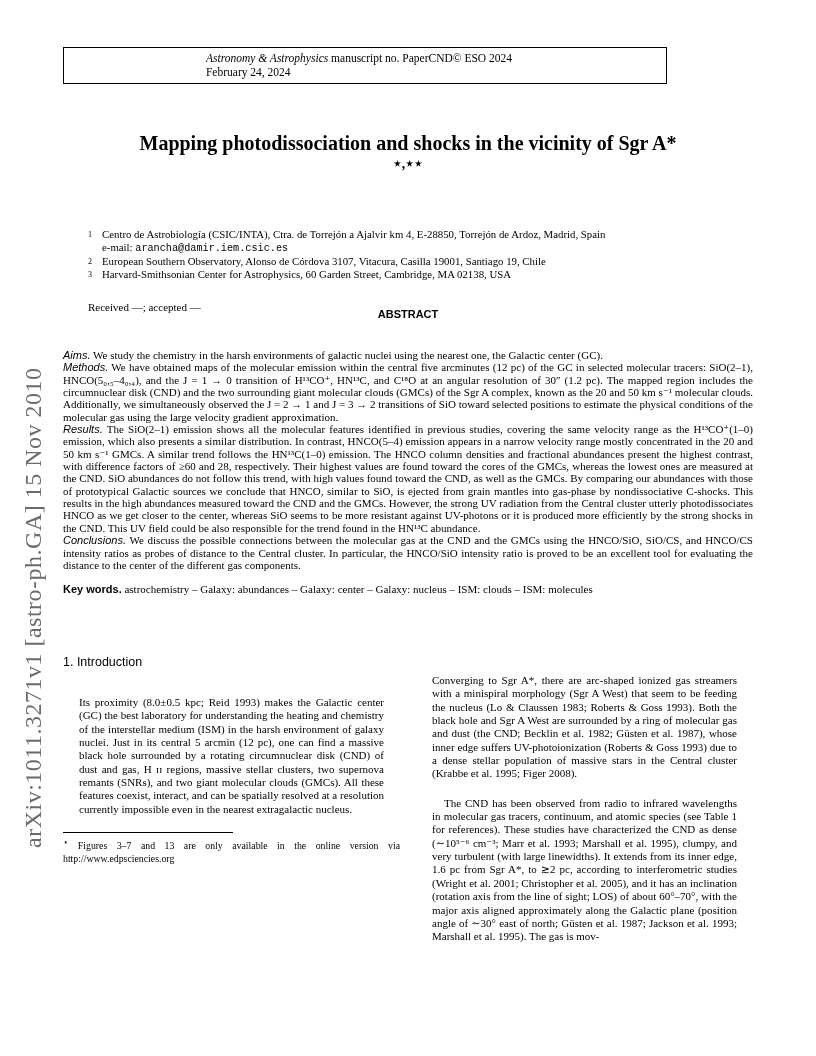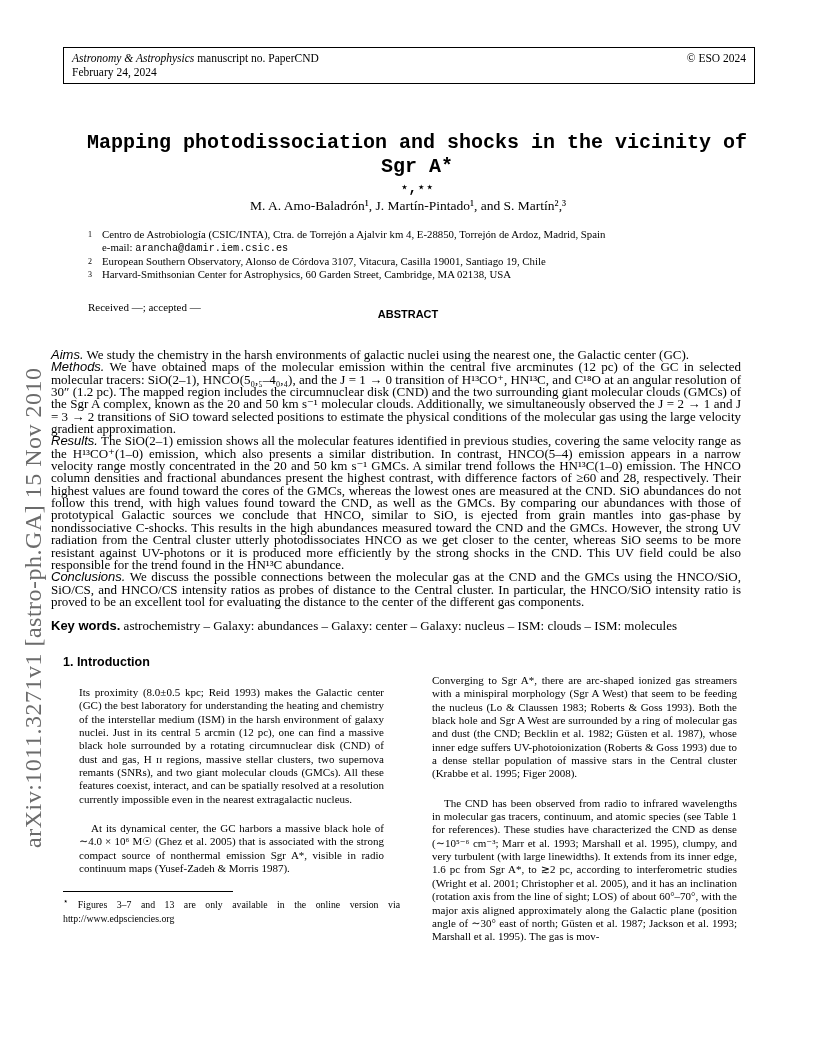--- a/index.html
+++ b/index.html
@@ -18,35 +18,35 @@
     transform:rotate(-90deg);
     transform-origin:0 0;
     font-size:24px;
     color:#6b6b6b;
     white-space:nowrap;
     letter-spacing:0.5px;
   }
   
   .header-box{
     position:absolute;
-    left:63px;top:47px;width:692px;
+    left:63px;top:47px;width:604px;
     border:1px solid #000;
     box-sizing:border-box;
-    padding:3px 8px 4px 8px;
+    padding:3px 20px 4px 8px;
     font-size:11.5px;
-    display:flex;justify-content:space-between;align-items:flex-start;
+    display:flex;justify-content:center;align-items:flex-start;
   }
   .header-left .journal{font-style:italic;}
   .header-left div{line-height:14px;}
   .header-right{line-height:14px;}
   
   .title-block{
-    position:absolute;left:72px;top:131px;width:690px;
+    position:absolute;left:63px;top:131px;width:690px;
     text-align:center;
-    font-family:Liberation Mono, monospace;
+    font-family:Liberation Serif, serif;
     font-weight:bold;
   }
   .title-line1{font-size:20px;line-height:24px;}
   .title-line2{font-size:14px;line-height:18px;}
   
   .authors{
     position:absolute;left:63px;top:198px;width:690px;
     text-align:center;font-size:13.5px;
   }
   
@@ -62,36 +62,36 @@
     position:absolute;left:88px;top:301px;width:600px;font-size:11px;
   }
   
   .abstract-heading{
     position:absolute;left:63px;top:308px;width:690px;
     text-align:center;
     font-family:"Liberation Sans","DejaVu Sans",sans-serif;
     font-weight:bold;font-size:11px;
   }
   .abstract-body{
-    position:absolute;left:51px;top:349px;width:690px;
-    font-size:13px;line-height:12.35px;text-align:justify;
+    position:absolute;left:63px;top:349px;width:690px;
+    font-size:11px;line-height:12.35px;text-align:justify;
   }
   .abs-sec{margin:0;}
   .abs-label{font-family:"Liberation Sans","DejaVu Sans",sans-serif;font-style:italic;}
   .keywords{margin-top:12px;}
   .kw-label{font-family:"Liberation Sans","DejaVu Sans",sans-serif;font-weight:bold;}
   
   .columns{
     position:absolute;left:63px;top:655px;width:690px;
     display:flex;gap:16px;
   }
   .col{width:337px;}
   .section-heading{
     font-family:"Liberation Sans","DejaVu Sans",sans-serif;
-    font-weight:bold;font-size:12.5px;margin:0 0 17px 0;
+    font-weight:normal;font-size:12.5px;margin:0 0 27px 0;
   }
   .body-par{
     font-size:11px;line-height:13.35px;text-align:justify;margin:16px;
   }
   .body-par.indent{text-indent:12px;}
   .col-right{padding-top:3px;}
   
   .footnote-block{margin-top:8px;}
   .footnote-rule{width:170px;border:none;border-top:1px solid #000;margin:0 0 3px 0;}
   .footnote{font-size:9.8px;line-height:13px;text-align:justify;margin:0;}
@@ -110,21 +110,20 @@
       <div>February 24, 2024</div>
     </div>
     <div class="header-right">© ESO 2024</div>
   </div>
 
   <div class="title-block">
     <div class="title-line1">Mapping photodissociation and shocks in the vicinity of Sgr A*</div>
     <div class="title-line2">⋆,⋆⋆</div>
   </div>
 
-  <div class="authors">M. A. Amo-Baladrón¹, J. Martín-Pintado¹, and S. Martín²,³</div>
 
   <div class="affiliations">
     <div class="aff-item">
       <span class="aff-num">1</span>
       <span>Centro de Astrobiología (CSIC/INTA), Ctra. de Torrejón a Ajalvir km 4, E-28850, Torrejón de Ardoz, Madrid, Spain</span>
       <div class="aff-email"><span>e-mail: </span><span class="mono">arancha@damir.iem.csic.es</span></div>
     </div>
     <div class="aff-item">
       <span class="aff-num">2</span>
       <span>European Southern Observatory, Alonso de Córdova 3107, Vitacura, Casilla 19001, Santiago 19, Chile</span>
@@ -144,21 +143,20 @@
     <p class="abs-sec"><span class="abs-label">Methods.</span> <span>We have obtained maps of the molecular emission within the central five arcminutes (12 pc) of the GC in selected molecular tracers: SiO(2–1), HNCO(5₀,₅–4₀,₄), and the J = 1 → 0 transition of H¹³CO⁺, HN¹³C, and C¹⁸O at an angular resolution of 30″ (1.2 pc). The mapped region includes the circumnuclear disk (CND) and the two surrounding giant molecular clouds (GMCs) of the Sgr A complex, known as the 20 and 50 km s⁻¹ molecular clouds. Additionally, we simultaneously observed the J = 2 → 1 and J = 3 → 2 transitions of SiO toward selected positions to estimate the physical conditions of the molecular gas using the large velocity gradient approximation.</span></p>
     <p class="abs-sec"><span class="abs-label">Results.</span> <span>The SiO(2–1) emission shows all the molecular features identified in previous studies, covering the same velocity range as the H¹³CO⁺(1–0) emission, which also presents a similar distribution. In contrast, HNCO(5–4) emission appears in a narrow velocity range mostly concentrated in the 20 and 50 km s⁻¹ GMCs. A similar trend follows the HN¹³C(1–0) emission. The HNCO column densities and fractional abundances present the highest contrast, with difference factors of ≥60 and 28, respectively. Their highest values are found toward the cores of the GMCs, whereas the lowest ones are measured at the CND. SiO abundances do not follow this trend, with high values found toward the CND, as well as the GMCs. By comparing our abundances with those of prototypical Galactic sources we conclude that HNCO, similar to SiO, is ejected from grain mantles into gas-phase by nondissociative C-shocks. This results in the high abundances measured toward the CND and the GMCs. However, the strong UV radiation from the Central cluster utterly photodissociates HNCO as we get closer to the center, whereas SiO seems to be more resistant against UV-photons or it is produced more efficiently by the strong shocks in the CND. This UV field could be also responsible for the trend found in the HN¹³C abundance.</span></p>
     <p class="abs-sec"><span class="abs-label">Conclusions.</span> <span>We discuss the possible connections between the molecular gas at the CND and the GMCs using the HNCO/SiO, SiO/CS, and HNCO/CS intensity ratios as probes of distance to the Central cluster. In particular, the HNCO/SiO intensity ratio is proved to be an excellent tool for evaluating the distance to the center of the different gas components.</span></p>
     <p class="abs-sec keywords"><span class="kw-label">Key words.</span> <span>astrochemistry – Galaxy: abundances – Galaxy: center – Galaxy: nucleus – ISM: clouds – ISM: molecules</span></p>
   </div>
 
   <div class="columns">
     <div class="col col-left">
       <h2 class="section-heading">1. Introduction</h2>
       <p class="body-par">Its proximity (8.0±0.5 kpc; Reid 1993) makes the Galactic center (GC) the best laboratory for understanding the heating and chemistry of the interstellar medium (ISM) in the harsh environment of galaxy nuclei. Just in its central 5 arcmin (12 pc), one can find a massive black hole surrounded by a rotating circumnuclear disk (CND) of dust and gas, H ɪɪ regions, massive stellar clusters, two supernova remants (SNRs), and two giant molecular clouds (GMCs). All these features coexist, interact, and can be spatially resolved at a resolution currently impossible even in the nearest extragalactic nucleus.</p>
-      <p class="body-par indent">At its dynamical center, the GC harbors a massive black hole of ∼4.0 × 10⁶ M☉ (Ghez et al. 2005) that is associated with the strong compact source of nonthermal emission Sgr A*, visible in radio continuum maps (Yusef-Zadeh &amp; Morris 1987).</p>
       <div class="footnote-block">
         <hr class="footnote-rule">
         <p class="footnote"><span class="fn-marker">⋆</span><span> Figures 3–7 and 13 are only available in the online version via http://www.edpsciencies.org</span></p>
       </div>
     </div>
     <div class="col col-right">
       <p class="body-par">Converging to Sgr A*, there are arc-shaped ionized gas streamers with a minispiral morphology (Sgr A West) that seem to be feeding the nucleus (Lo &amp; Claussen 1983; Roberts &amp; Goss 1993). Both the black hole and Sgr A West are surrounded by a ring of molecular gas and dust (the CND; Becklin et al. 1982; Güsten et al. 1987), whose inner edge suffers UV-photoionization (Roberts &amp; Goss 1993) due to a dense stellar population of massive stars in the Central cluster (Krabbe et al. 1995; Figer 2008).</p>
       <p class="body-par indent">The CND has been observed from radio to infrared wavelengths in molecular gas tracers, continuum, and atomic species (see Table 1 for references). These studies have characterized the CND as dense (∼10⁵⁻⁶ cm⁻³; Marr et al. 1993; Marshall et al. 1995), clumpy, and very turbulent (with large linewidths). It extends from its inner edge, 1.6 pc from Sgr A*, to ≳2 pc, according to interferometric studies (Wright et al. 2001; Christopher et al. 2005), and it has an inclination (rotation axis from the line of sight; LOS) of about 60°–70°, with the major axis aligned approximately along the Galactic plane (position angle of ∼30° east of north; Güsten et al. 1987; Jackson et al. 1993; Marshall et al. 1995). The gas is mov-</p>
     </div>
   </div>

